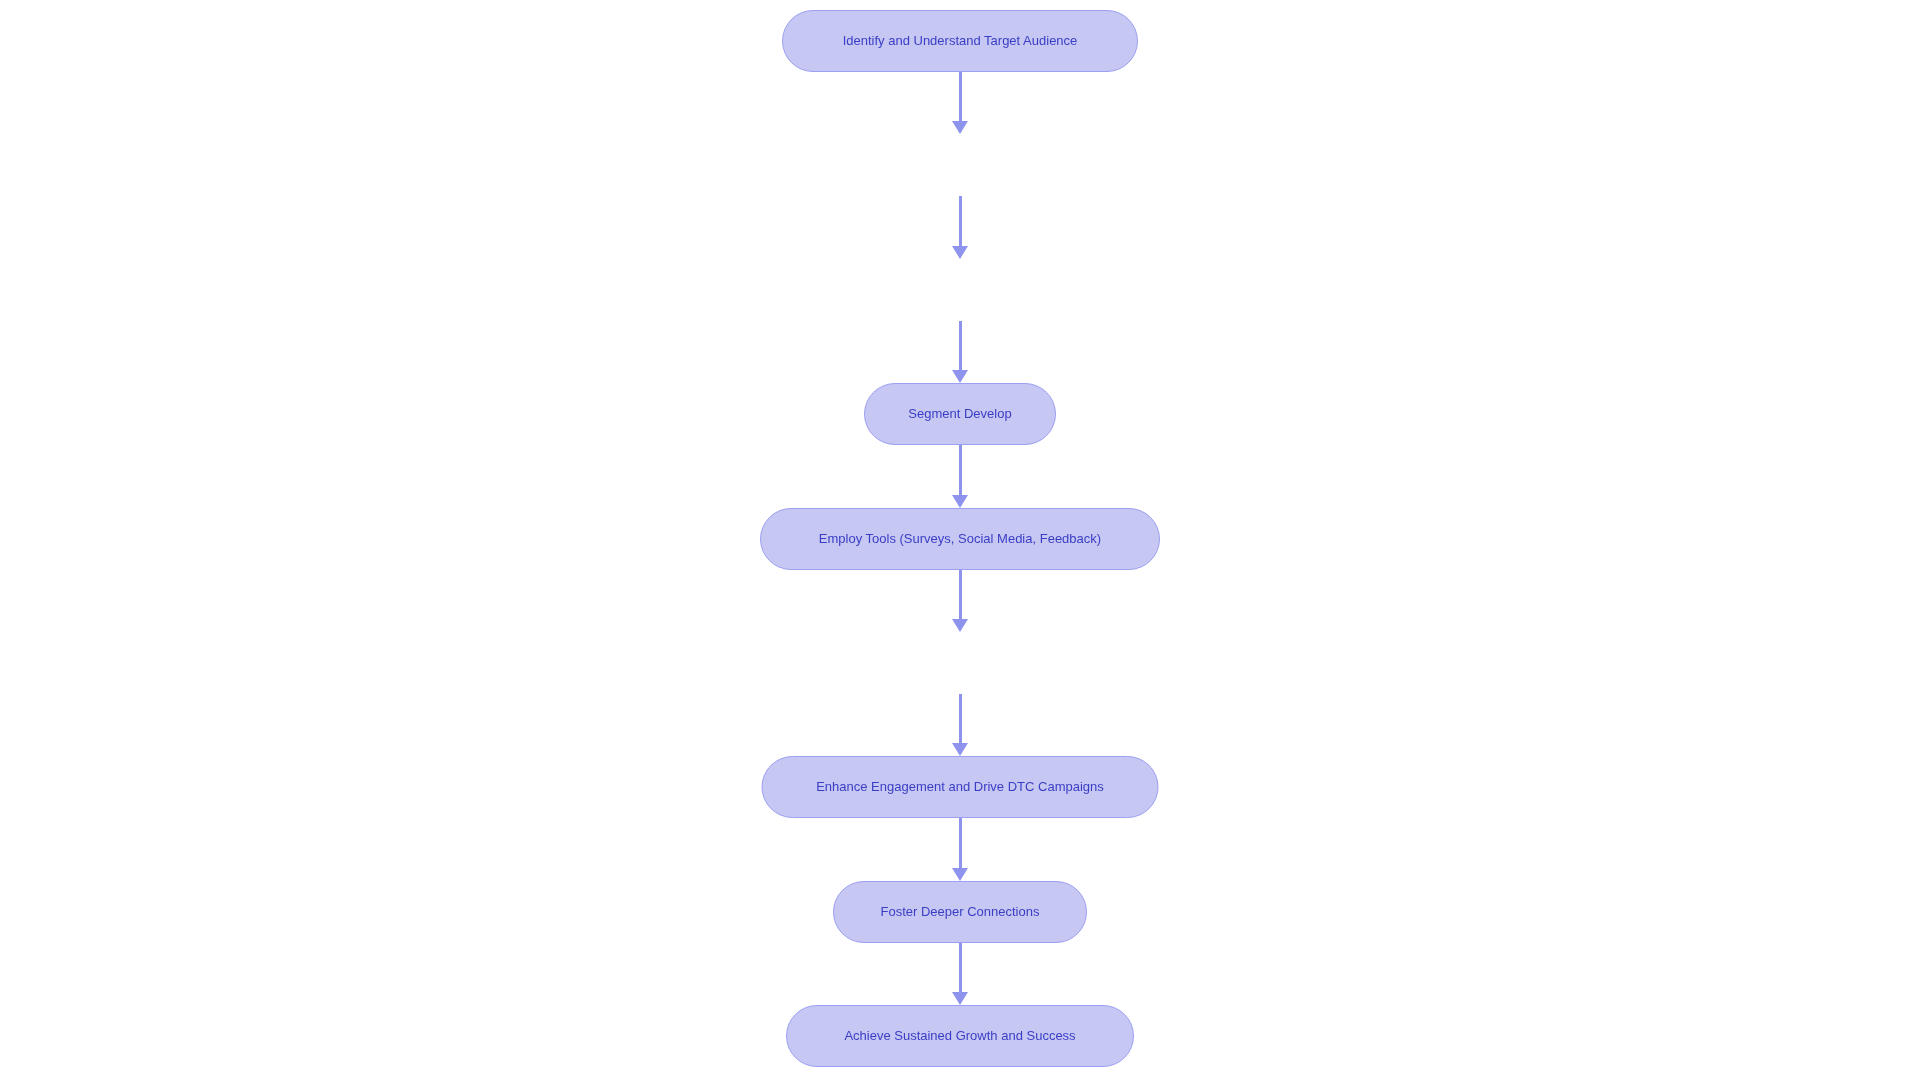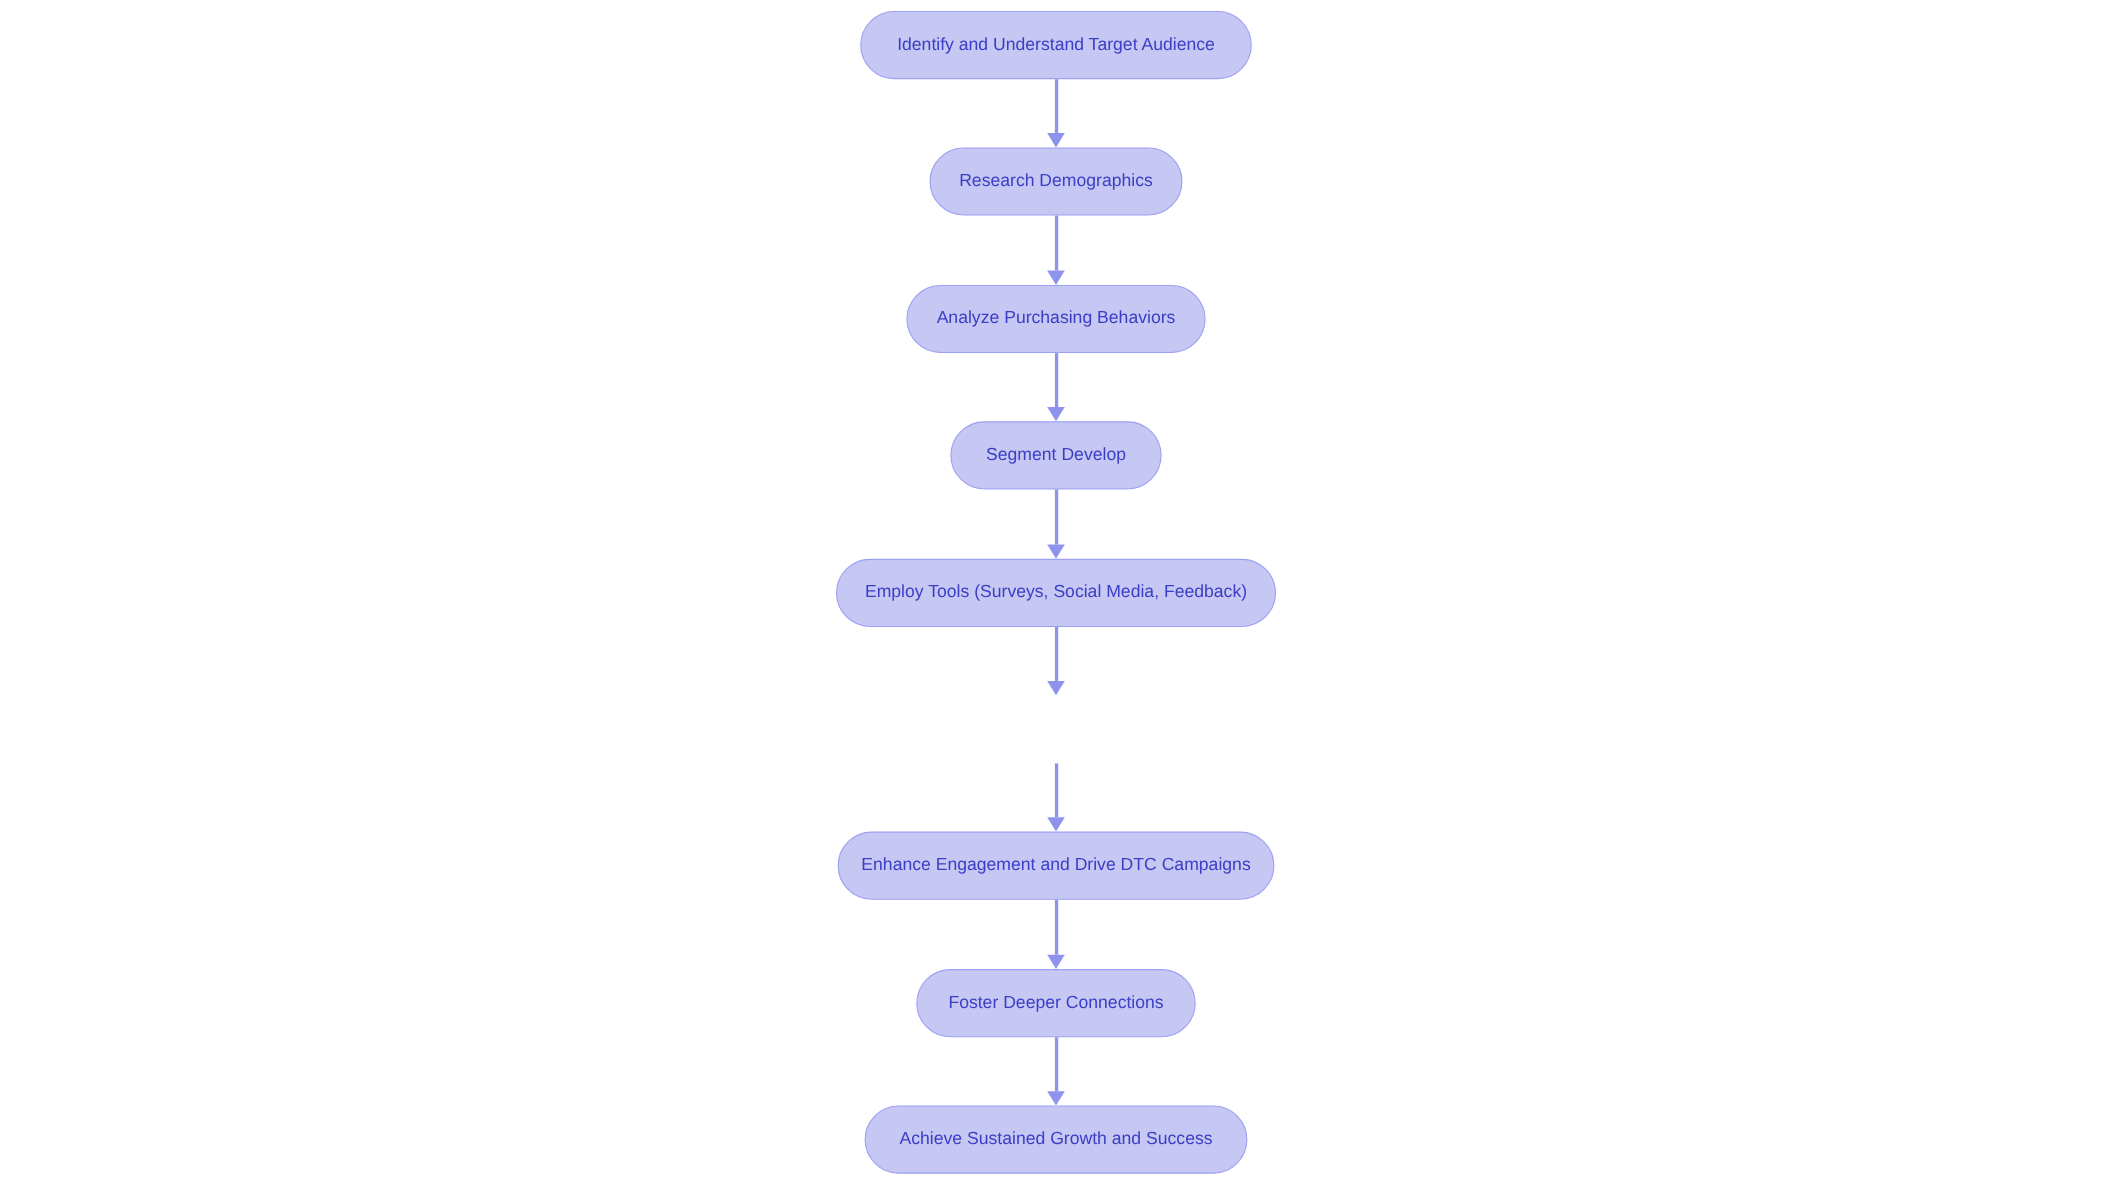--- a/index.html
+++ b/index.html
@@ -22,21 +22,21 @@
     height: 62px;
     box-sizing: border-box;
     border-radius: 31px;
     background: var(--node-fill, #c6c7f3);
     border: 1.5px solid var(--node-border, #9ca0f2);
     color: var(--node-text, #3a3ec5);
     display: flex;
     align-items: center;
     justify-content: center;
     text-align: center;
-    font-size: 16px;
+    font-size: 13px;
     line-height: 1.2;
     white-space: nowrap;
   }
   .n1 { top: 10px;   width: 356px; }
   .n2 { top: 134px;  width: 230px; }
   .n3 { top: 259px;  width: 272px; }
   .n4 { top: 383px;  width: 192px; }
   .n5 { top: 508px;  width: 400px; }
   .n6 { top: 632px;  width: 250px; }
   .n7 { top: 756px;  width: 397px; text-align: right; }
@@ -81,32 +81,26 @@
 
   <div class="node n1">
     <span>Identify and Understand Target Audience</span>
   </div>
 
   <div class="arrow a1">
     <div class="shaft"></div>
     <div class="head"></div>
   </div>
 
-  <div class="node n2">
-    <span>Research Demographics</span>
-  </div>
 
   <div class="arrow a2">
     <div class="shaft"></div>
     <div class="head"></div>
   </div>
 
-  <div class="node n3">
-    <span>Analyze Purchasing Behaviors</span>
-  </div>
 
   <div class="arrow a3">
     <div class="shaft"></div>
     <div class="head"></div>
   </div>
 
   <div class="node n4">
     <span>Segment Develop</span>
   </div>
 

